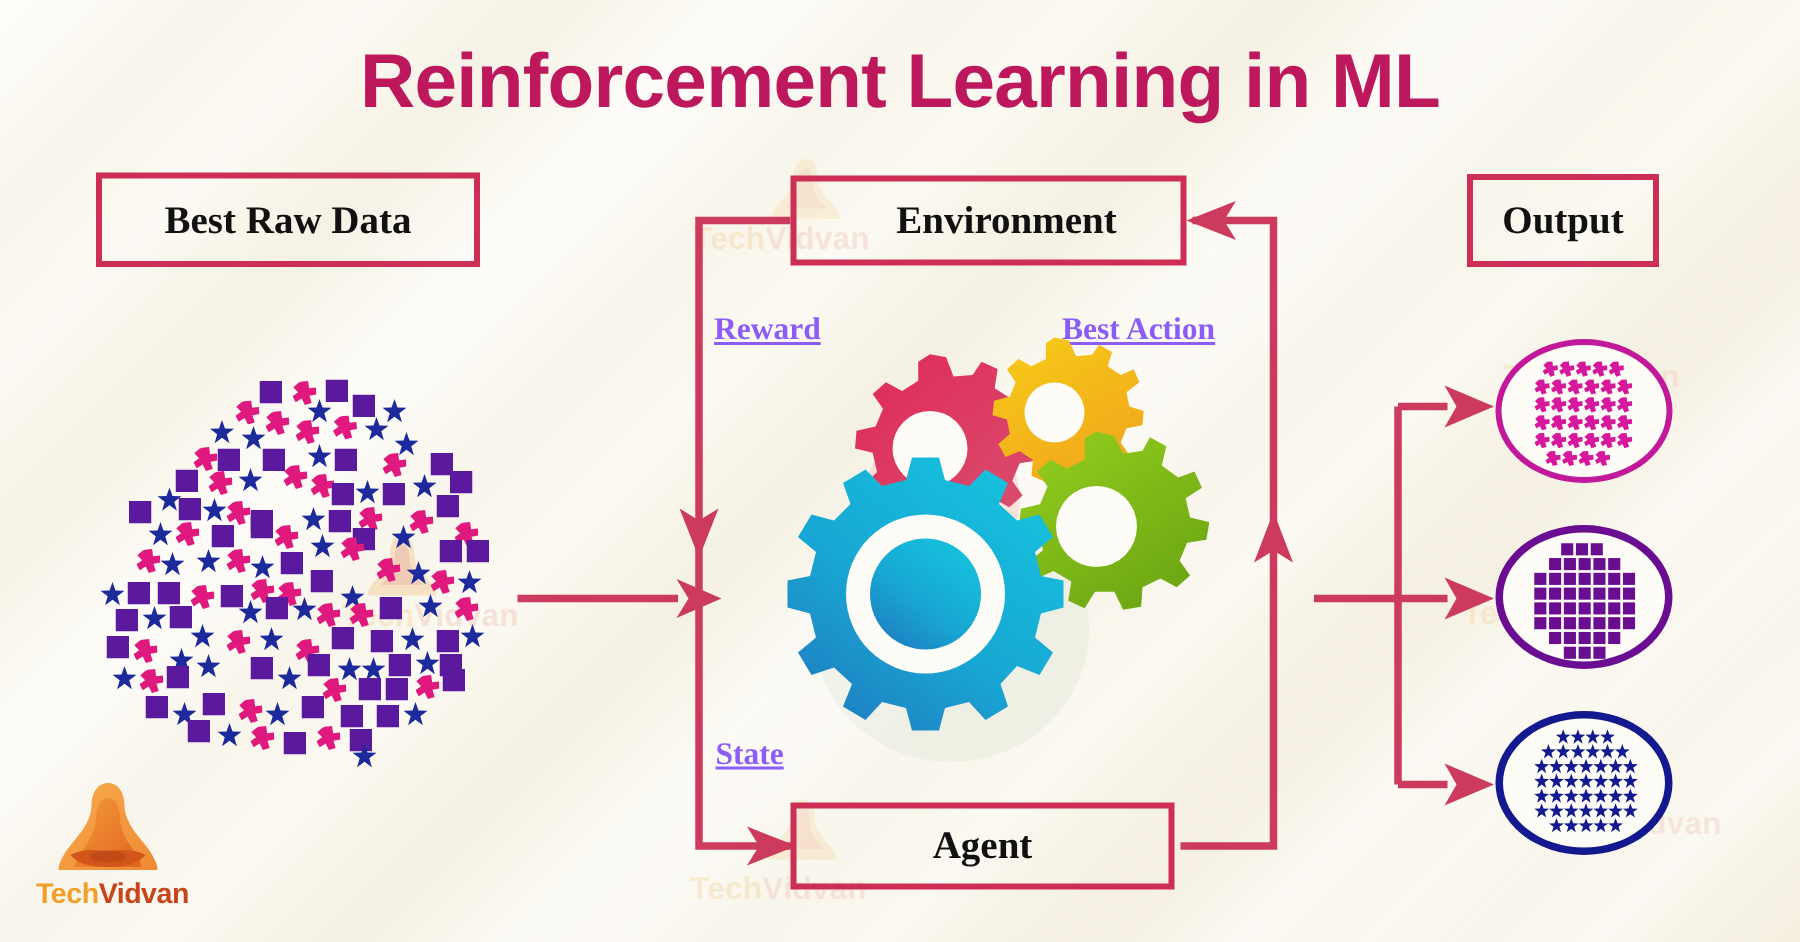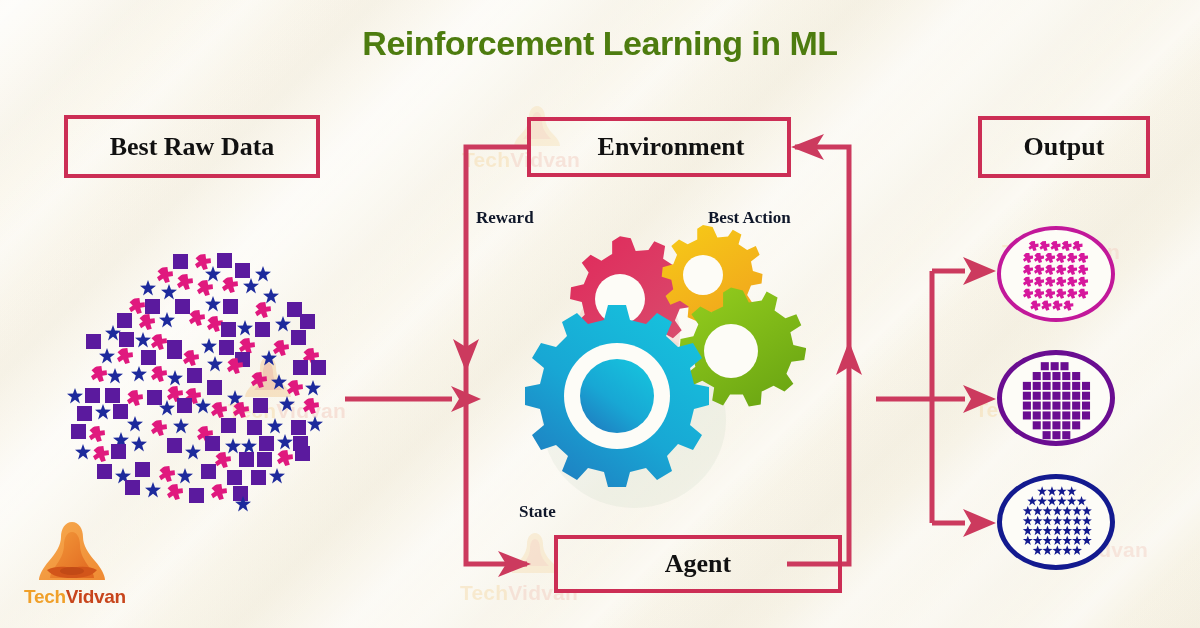--- a/index.html
+++ b/index.html
@@ -48,50 +48,50 @@
   .wm .wm-t{ color:#f6dcae; }
   .wm .wm-v{ color:#f3cfc3; }
   .wm-fig{ position:absolute; left:50%; transform:translateX(-50%); }
 
   
   .title{
     position:absolute; left:0; right:0; top:24px;
     text-align:center;
     font-family:"Liberation Sans", sans-serif;
     font-weight:700;
-    font-size:34px;
+    font-size:51px;
     letter-spacing:-0.5px;
-    color:#4d7c0f;
+    color:#be185d;
   }
 
   
   .box{
     position:absolute;
     border:4px solid #cc2e55;
     background:transparent;
     display:flex; align-items:center; justify-content:center;
     font-family:"Liberation Serif", serif;
     font-weight:700;
     color:#111;
   }
   #box-input    { left:64px;  top:115px; width:256px; height:63px; font-size:26px; }
   #box-env      { left:527px; top:117px; width:264px; height:60px; font-size:26px;padding-left:24px; }
-  #box-output   { left:978px; top:116px; width:172px; height:62px; font-size:26px; }
-  #box-agent    { left:554px; top:535px; width:288px; height:58px; font-size:26px; }
+  #box-output   { left:978px; top:116px; width:128px; height:62px; font-size:26px; }
+  #box-agent    { left:527px; top:535px; width:256px; height:58px; font-size:26px; }
 
   
   .lbl{
     position:absolute;
     font-family:"Liberation Serif", serif;
-    font-weight:700; color:#0f172a; font-size:17px;
-    line-height:1.12; white-space:pre-line;
+    font-weight:700; color:#8b5cf6; font-size:21px;
+    line-height:1.12; white-space:pre-line;text-decoration:underline;
   }
   #lbl-reward  { left:476px; top:208px; }
   #lbl-best    { left:708px; top:208px; }
-  #lbl-state   { left:477px; top:502px;margin-left:42px; }
+  #lbl-state   { left:477px; top:491px; }
   #lbl-selalg  { left:735px; top:470px; text-align:center; }
 
   
   svg.layer{ position:absolute; left:0; top:0; width:1200px; height:628px; }
 
   
   #gears{ position:absolute; left:506px; top:215px; width:300px; height:310px; }
   #gears svg{ width:300px; height:310px; display:block; }
 
   

